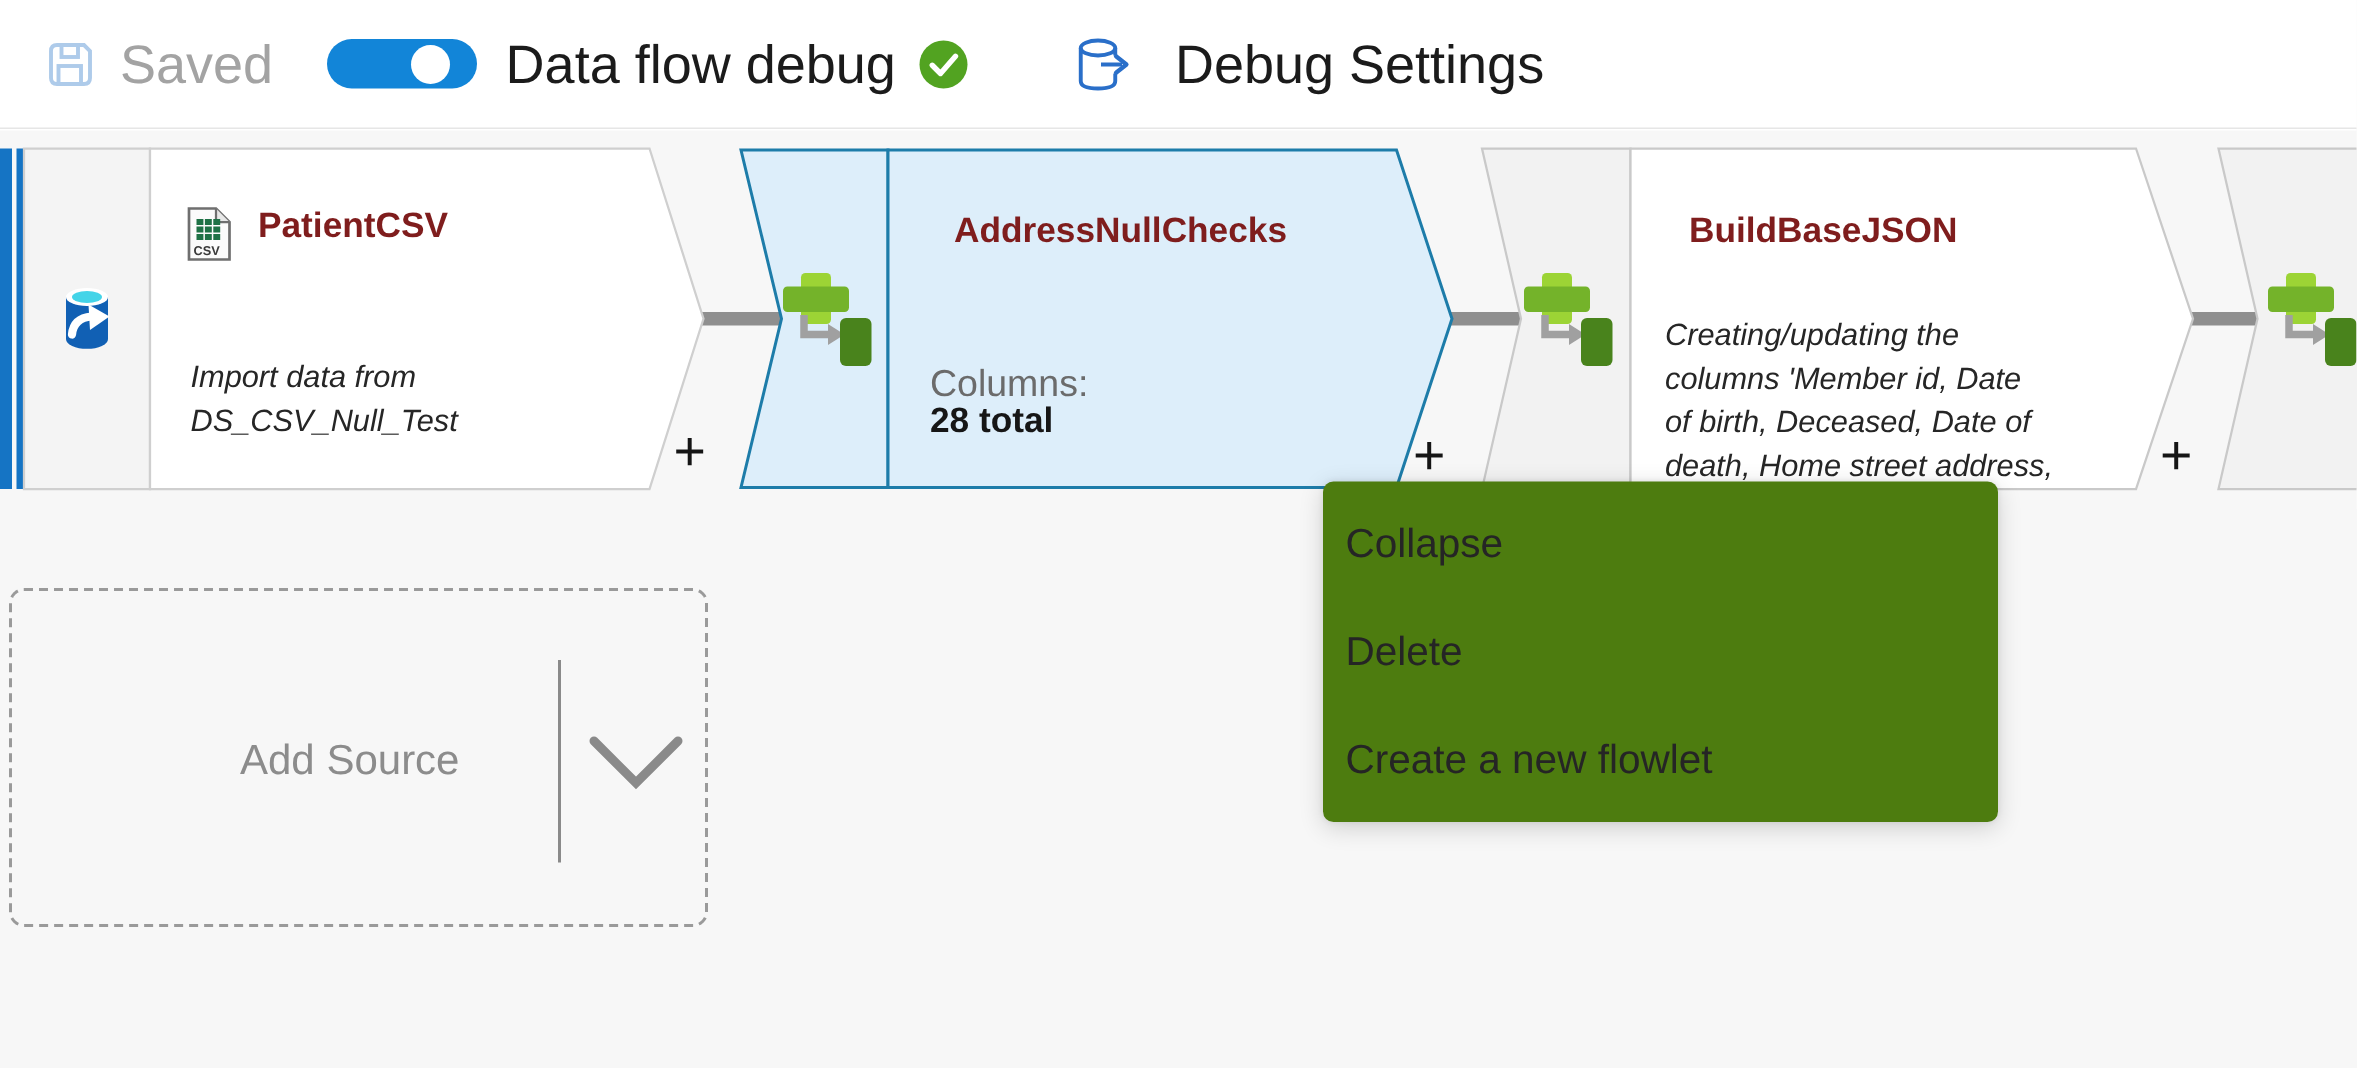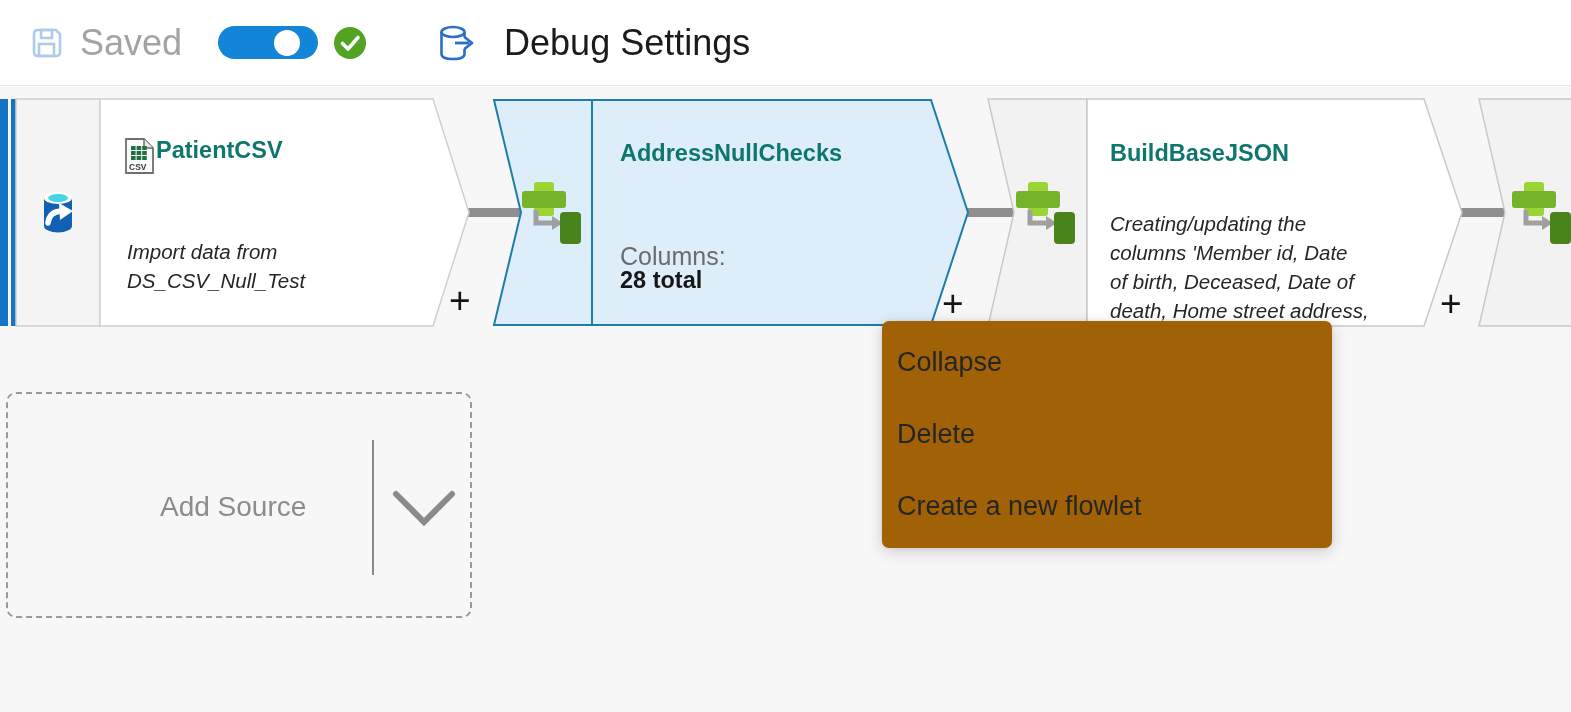--- a/index.html
+++ b/index.html
@@ -26,35 +26,35 @@
   .tbtn { display:flex; align-items:center; cursor:pointer; flex:none; }
 
   
   .canvas {
     position:absolute; top:87px; left:0; width:1571px; height:625px;
     background:#f7f7f7;
   }
   #graph-svg { position:absolute; top:0; left:0; }
   .abs { position:absolute; }
 
-  .node-title { font-size:23.5px; font-weight:bold; color:#0f766e; white-space:nowrap; }
+  .node-title { font-size:23.5px; font-weight:bold; color:#7f1d1d; white-space:nowrap;margin-left:16px; }
   .node-desc  { font-size:20.5px; line-height:29px; color:#262626; white-space:pre-line;font-style:italic; }
   .cols-label { font-size:25px; color:#6b6b6b; }
   .cols-value { font-size:23.5px; font-weight:bold; color:#161616;text-align:center; }
   .title-row  { display:flex; }
 
   .plus-btn {
     position:absolute; font-size:37px; font-weight:300; color:#151515;
     line-height:1; cursor:pointer; user-select:none;
   }
 
   
   .ctx-menu {
     position:absolute; left:882px; top:234px; width:450px; height:227px;
-    background:#a16207; border-radius:7px;
+    background:#4d7c0f; border-radius:7px;
     box-shadow:0 4px 16px rgba(0,0,0,0.16), 0 0 4px rgba(0,0,0,0.08);
     display:flex; flex-direction:column; justify-content:space-around;
     padding:6px 0; box-sizing:border-box; z-index:5;
   }
   .ctx-item {
     height:66px; display:flex; align-items:center; padding-left:15px;
     font-size:27px; color:#252525; cursor:pointer; white-space:nowrap;
   }
 
   
@@ -81,20 +81,21 @@
       <rect x="11" y="4" width="11" height="8" stroke="#aecbea" stroke-width="2.6"></rect>
       <rect x="9" y="18" width="15" height="12" stroke="#aecbea" stroke-width="2.6"></rect>
     </svg>
   </div>
   <span class="tb-label dim" style="margin-left:16px;">Saved</span>
 
 
   <div class="toggle">
     <div class="knob"></div>
   </div>
+  <span class="tb-label" style="margin-left:19px;">Data flow debug</span>
   <svg width="34" height="34" viewBox="0 0 34 34" style="margin-left:15px; flex:none;">
     <circle cx="17" cy="17" r="16" fill="#52a321"></circle>
     <path d="M9.5 17.5 L15 23 L25 11.5" stroke="#ffffff" stroke-width="3.6" fill="none" stroke-linecap="round" stroke-linejoin="round"></path>
   </svg>
 
   <div class="tbtn" style="margin-left:70px;">
     <svg width="40" height="36" viewBox="0 0 40 36" fill="none">
       <ellipse cx="16" cy="7" rx="11.5" ry="5" stroke="#2a6fc9" stroke-width="2.6"></ellipse>
       <path d="M4.5 7 V29 q0 5 11.5 5 q11.5 0 11.5 -5 V24" stroke="#2a6fc9" stroke-width="2.6"></path>
       <path d="M27.5 7 V12" stroke="#2a6fc9" stroke-width="2.6"></path>

